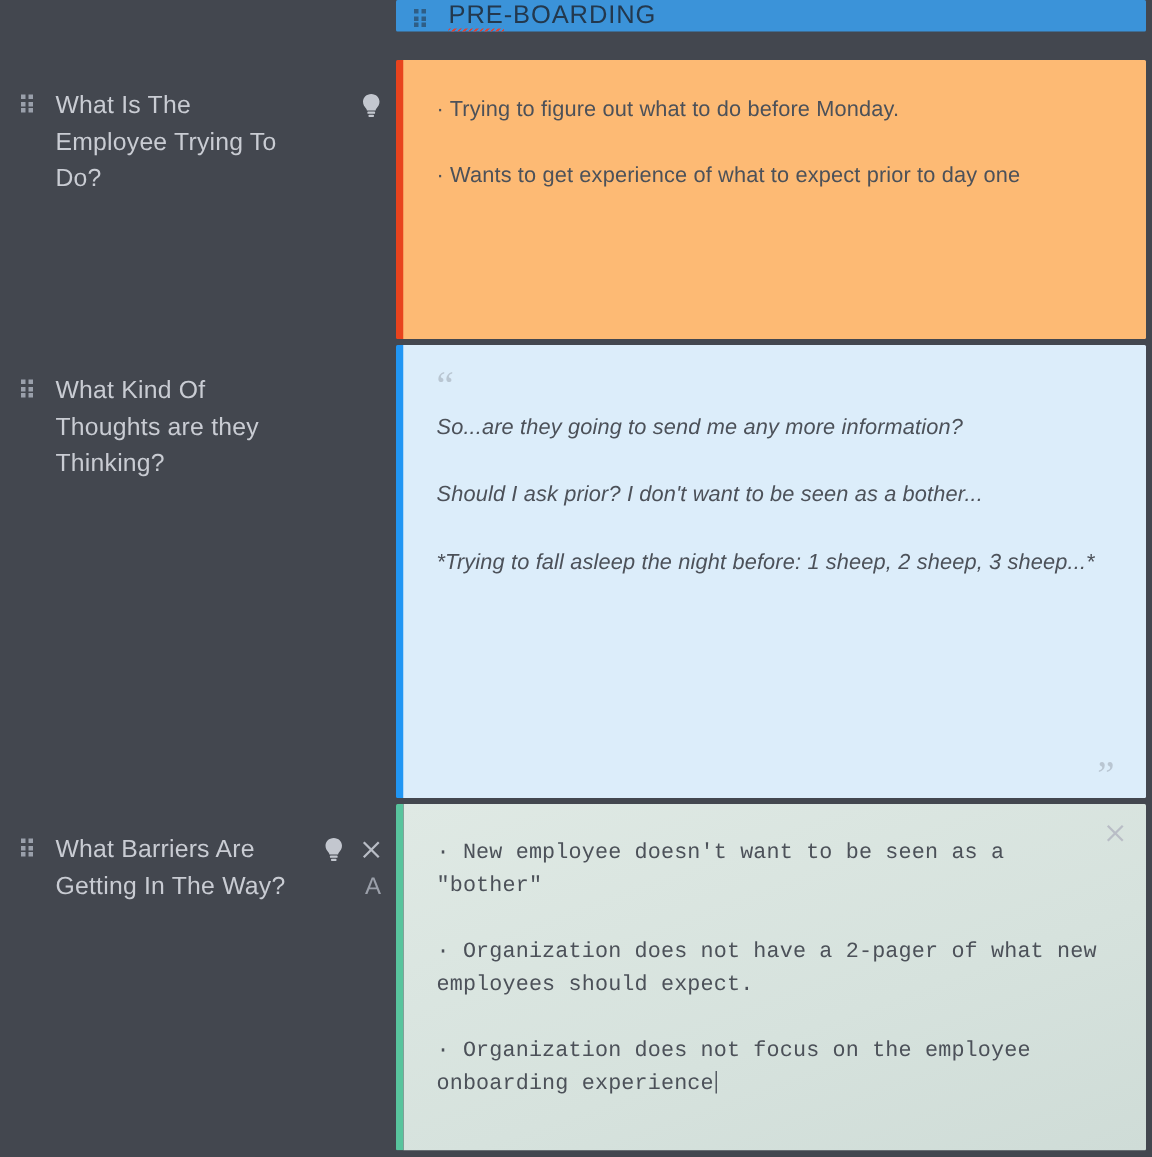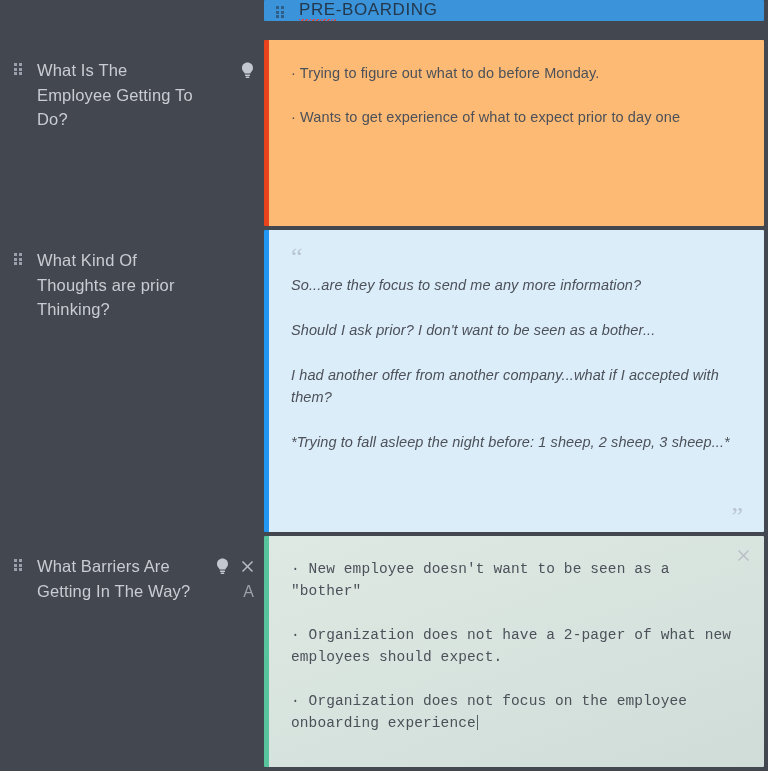--- a/index.html
+++ b/index.html
@@ -234,21 +234,21 @@
 
   <div class="cell row-label">
     <span class="drag-handle">
       <i></i>
         <i></i>
         <i></i>
         <i></i>
         <i></i>
         <i></i>
     </span>
-    <div class="row-label-text">What Is The Employee Getting To Do?</div>
+    <div class="row-label-text">What Is The Employee Trying To Do?</div>
     <div class="row-actions">
       <div class="row-actions-line">
         <span class="icon bulb-icon">
           <svg width="13" height="17" viewBox="0 0 13 17">
             <path d="M6.5 0.6C3.3 0.6 1 3 1 5.9c0 2 1 3.2 1.8 4.1.5.6.8 1 .8 1.6h5.8c0-.6.3-1 .8-1.6C11 9.1 12 7.9 12 5.9 12 3 9.7.6 6.5.6z"></path>
             <rect x="3.9" y="12.4" width="5.2" height="1.5" rx="0.6"></rect>
             <rect x="4.6" y="14.5" width="3.8" height="1.5" rx="0.7"></rect>
           </svg>
         </span>
       </div>
@@ -263,29 +263,28 @@
 
   <div class="cell row-label">
     <span class="drag-handle">
       <i></i>
         <i></i>
         <i></i>
         <i></i>
         <i></i>
         <i></i>
     </span>
-    <div class="row-label-text">What Kind Of Thoughts are prior Thinking?</div>
+    <div class="row-label-text">What Kind Of Thoughts are they Thinking?</div>
     <div class="row-actions"></div>
   </div>
   <div class="cell">
     <div class="panel panel-blue">
       <span class="quote-mark quote-open">“</span>
-      <div class="quote-line">So...are they focus to send me any more information?</div>
+      <div class="quote-line">So...are they going to send me any more information?</div>
       <div class="quote-line">Should I ask prior? I don't want to be seen as a bother...</div>
-      <div class="quote-line">I had another offer from another company...what if I accepted with them?</div>
       <div class="quote-line">*Trying to fall asleep the night before: 1 sheep, 2 sheep, 3 sheep...*</div>
       <span class="quote-mark quote-close">”</span>
     </div>
   </div>
 
   <div class="cell row-label">
     <span class="drag-handle">
       <i></i>
         <i></i>
         <i></i>

